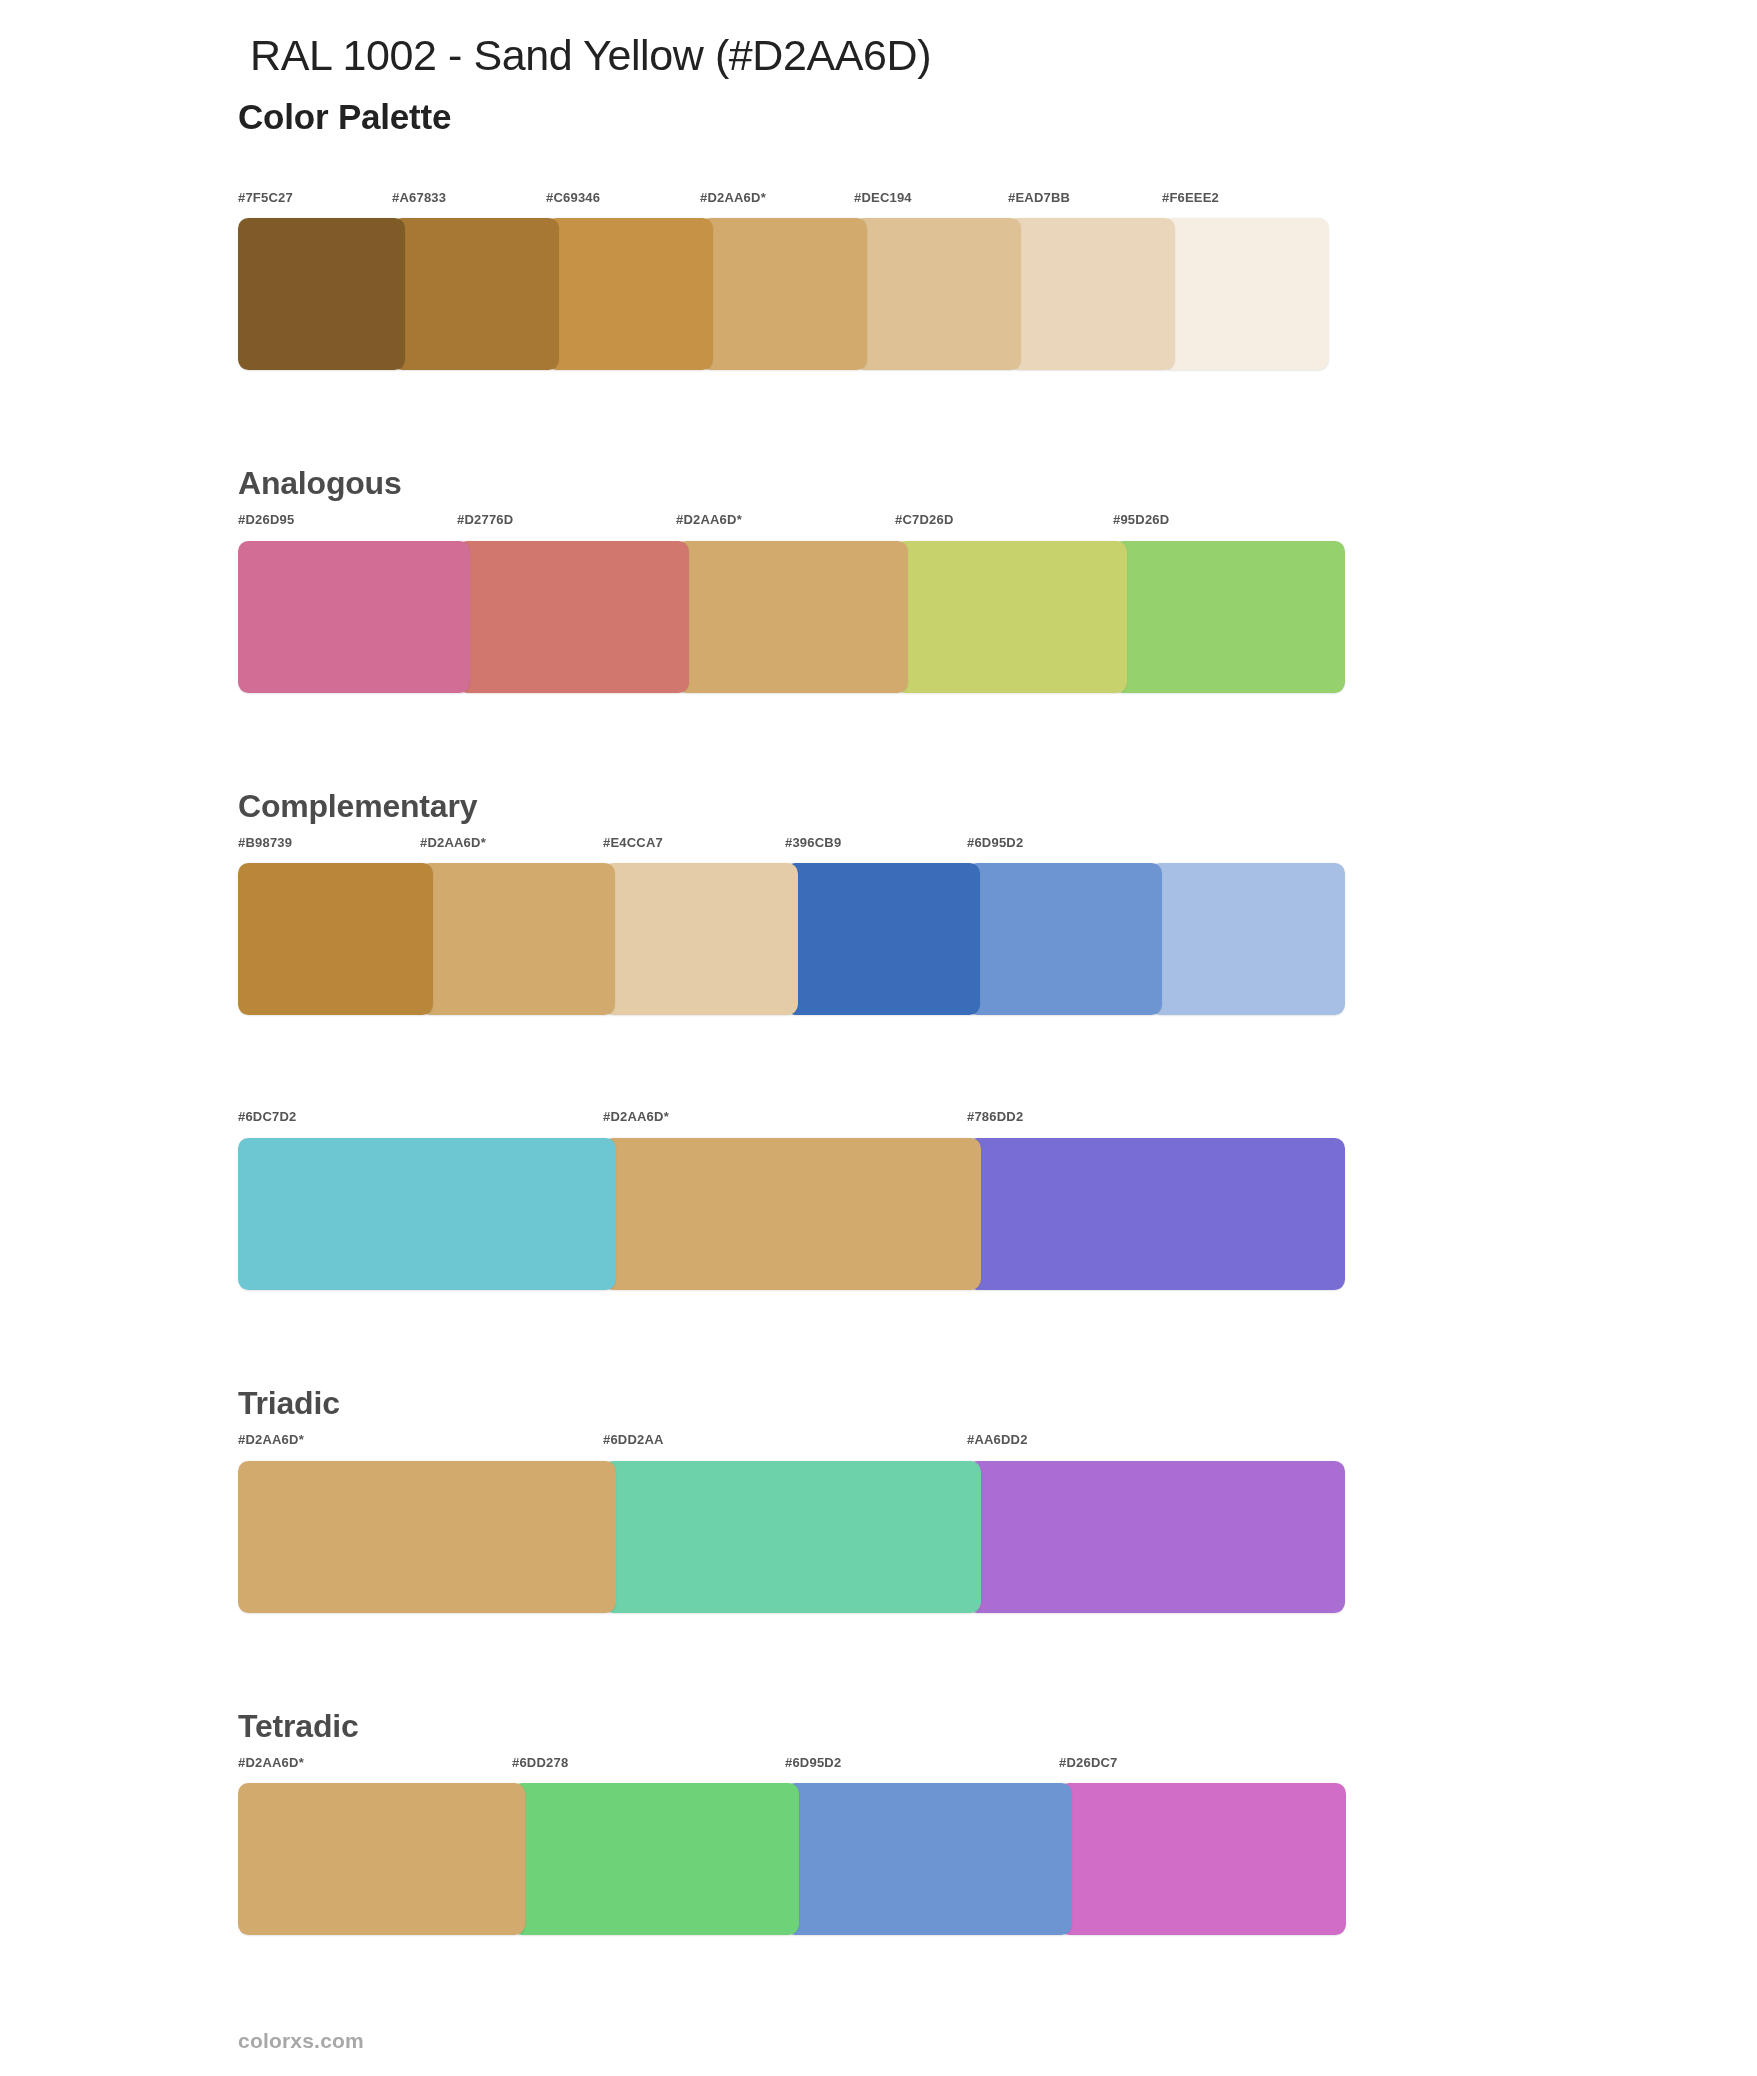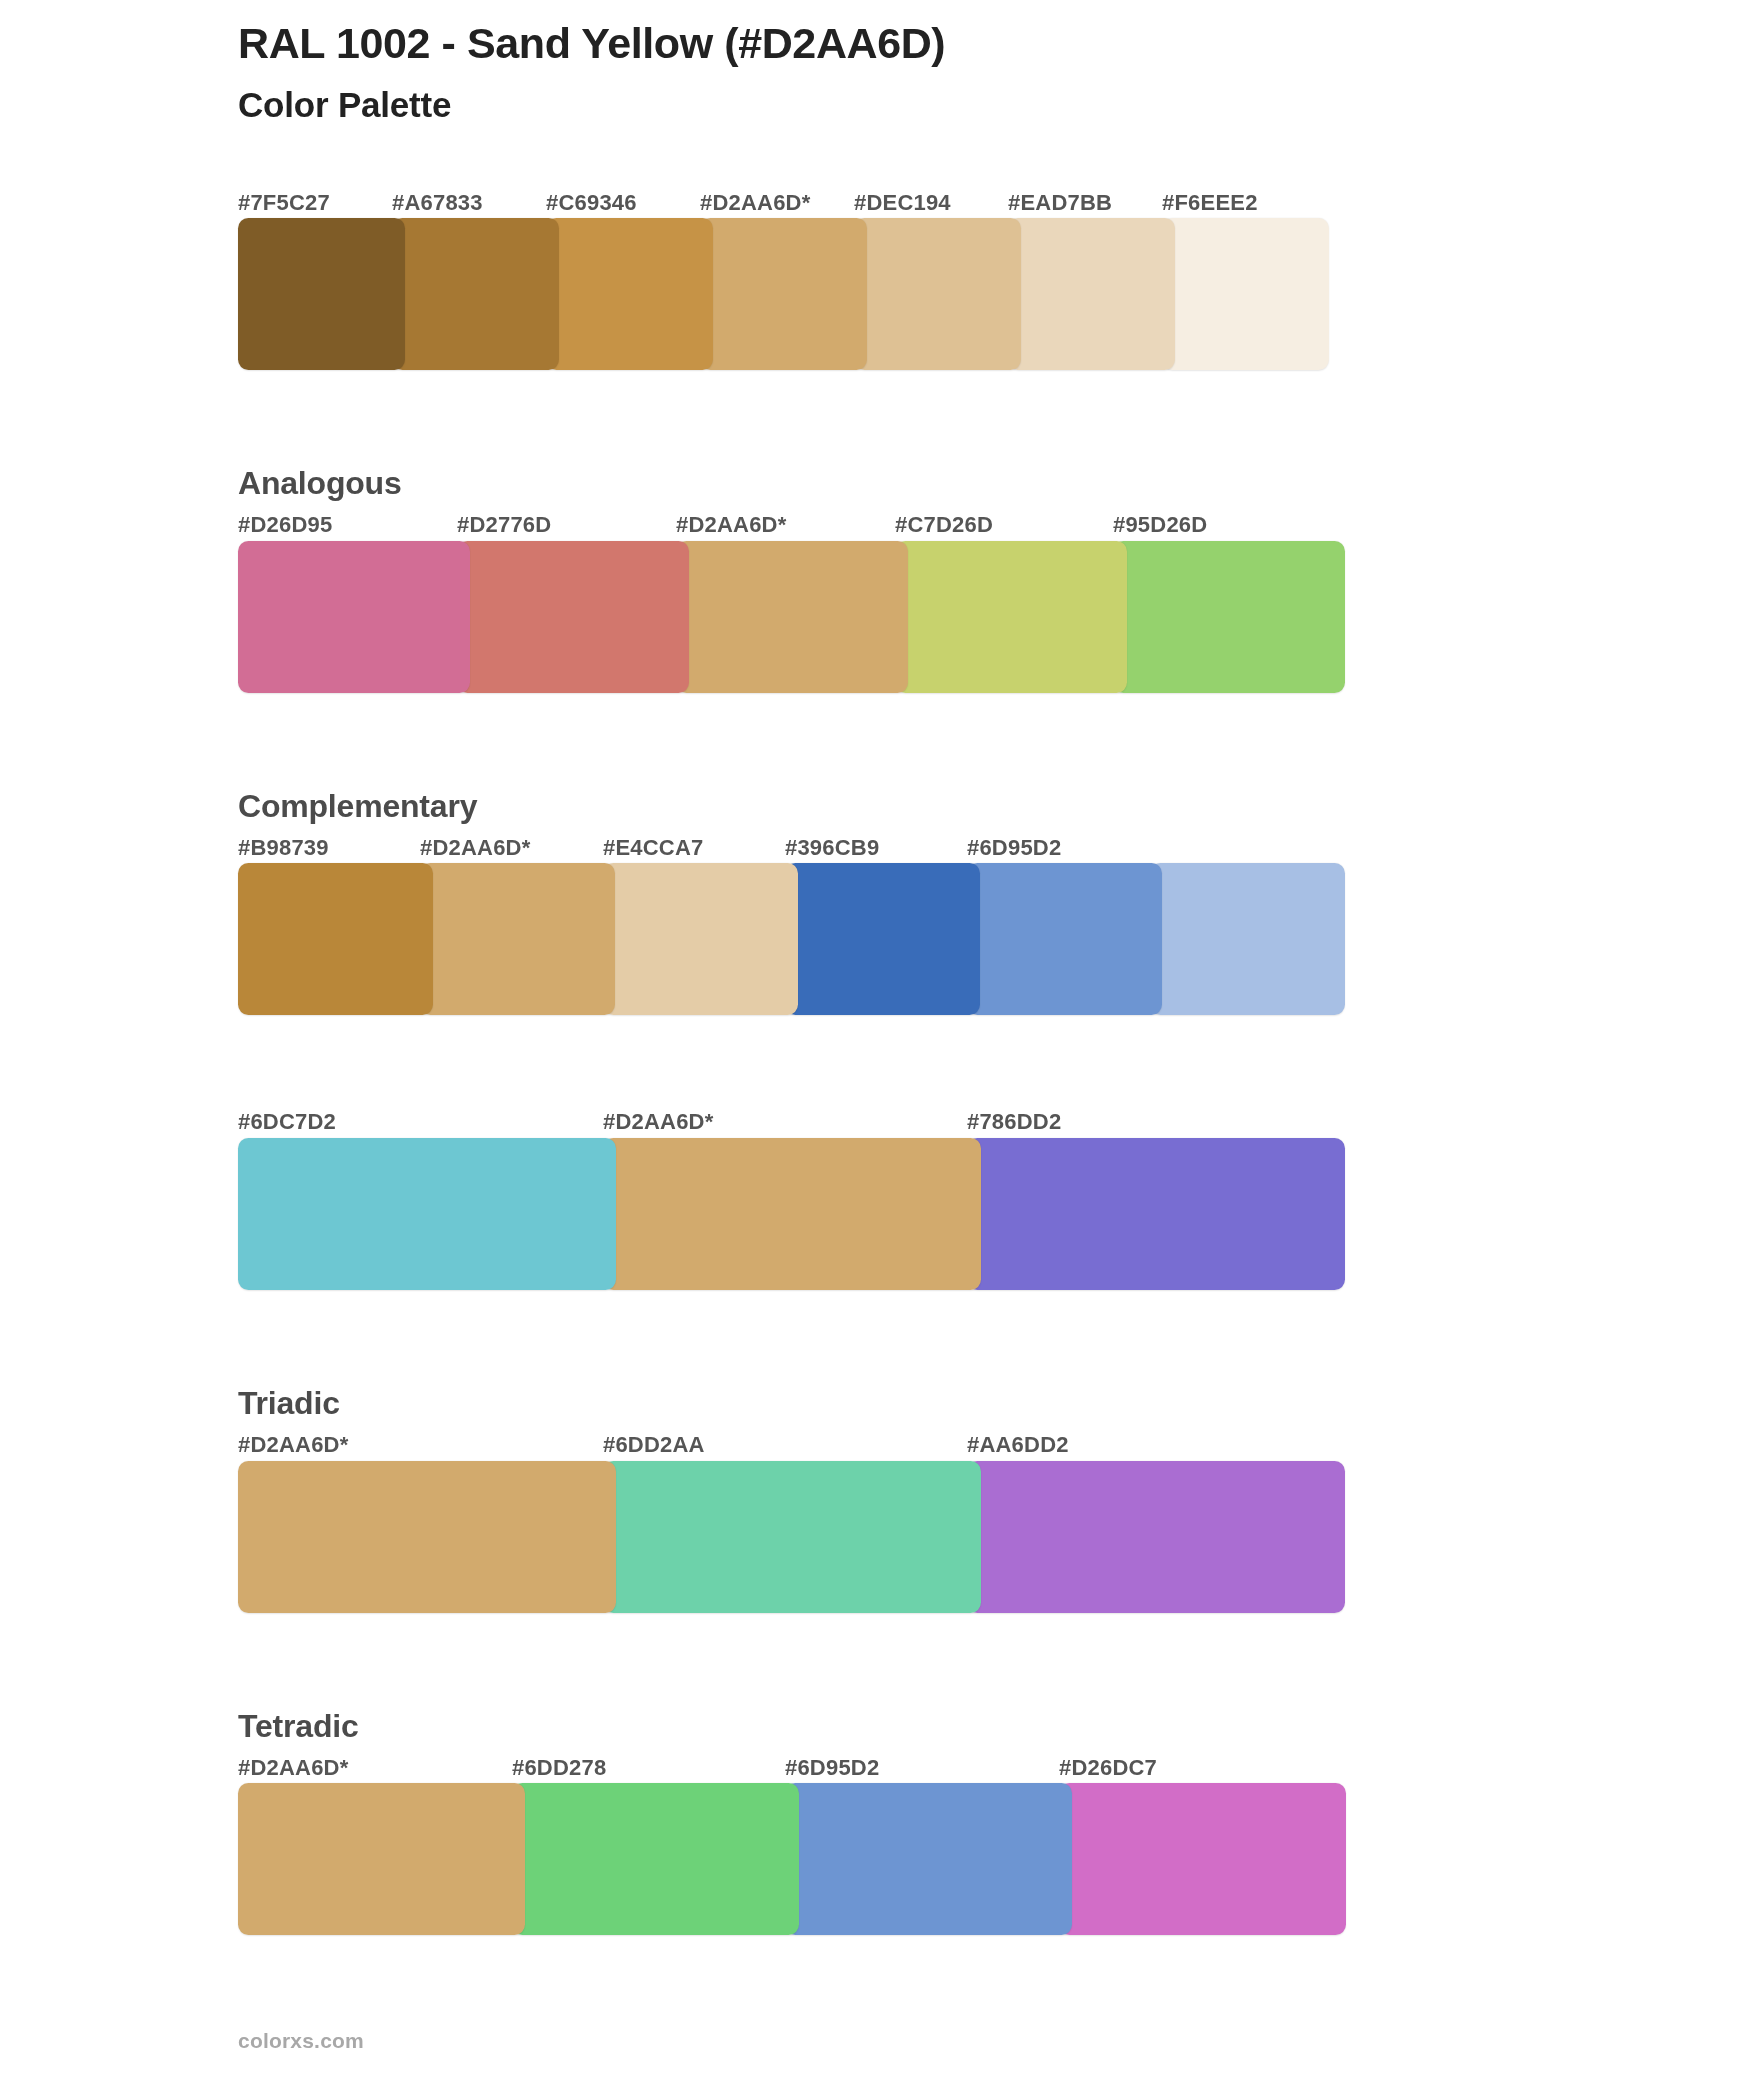--- a/index.html
+++ b/index.html
@@ -26,25 +26,25 @@
 
   
   .header {
     position: absolute;
     left: 238px;
     top: 19px;
     width: 1438px;
   }
   .title {
     font-size: 43px;
-    font-weight: bold;
+    font-weight: normal;
     color: #222222;
     letter-spacing: -0.4px;
     line-height: 1.12;
-    margin: 0;
+    margin: 12px;
     white-space: nowrap;
   }
   .subtitle {
     font-size: 35px;
     font-weight: bold;
     color: #222222;
     letter-spacing: -0.2px;
     line-height: 1.15;
     margin: 17.6px 0 0 0;
     white-space: nowrap;
@@ -72,21 +72,21 @@
   }
 
   .labels-row {
     position: relative;
     height: 27px;
     margin-top: 9.6px;
   }
   .hex-label {
     position: absolute;
     top: 0;
-    font-size: 22px;
+    font-size: 13px;
     font-weight: bold;
     color: #555555;
     letter-spacing: 0.2px;
     white-space: nowrap;
   }
 
   .swatch-row {
     position: relative;
     margin-top: 1.6px;
   }

